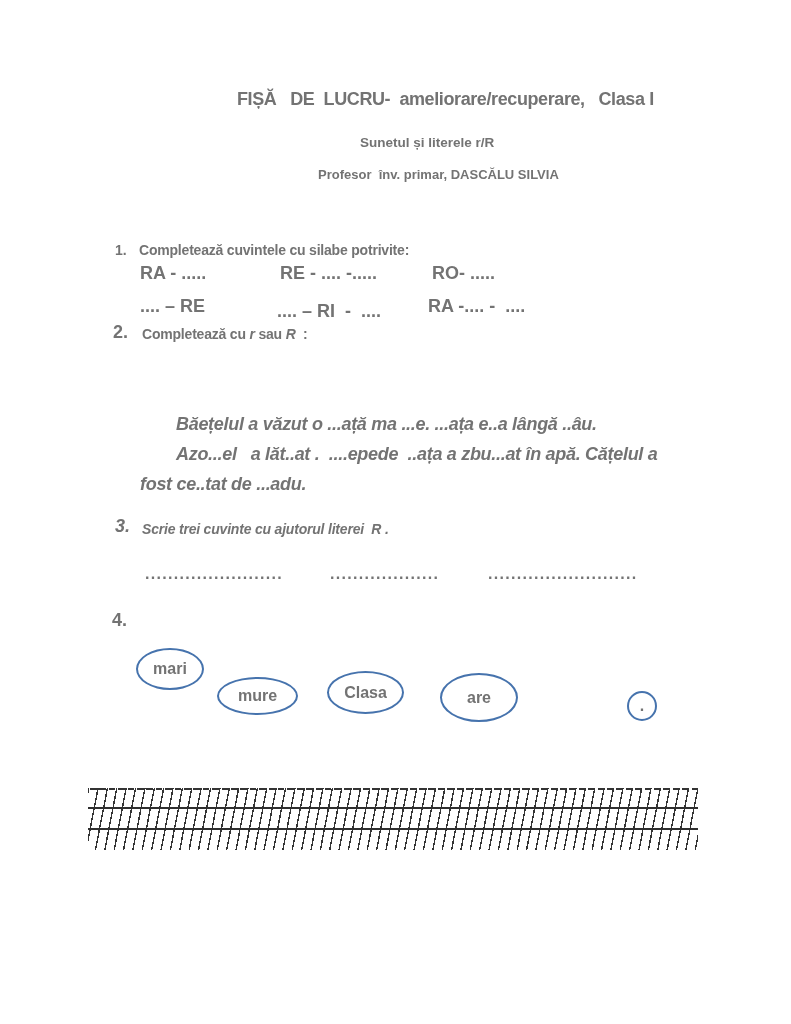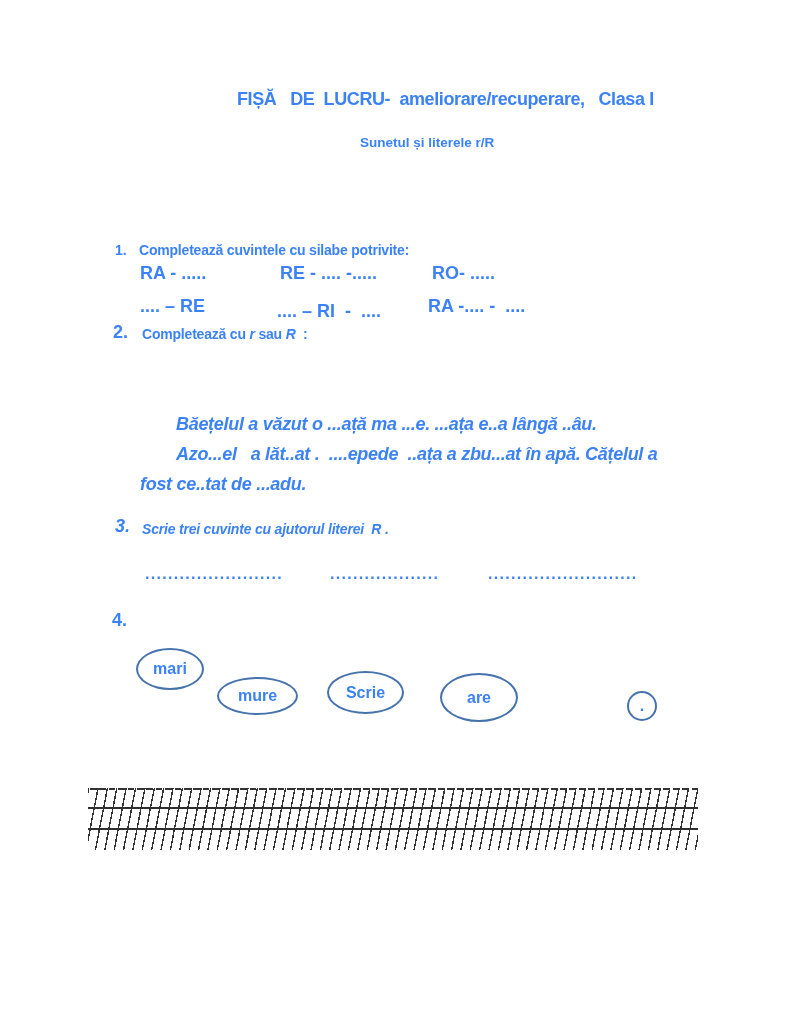--- a/index.html
+++ b/index.html
@@ -1,19 +1,19 @@
 <!DOCTYPE html>
 <html><head>
 <meta charset="utf-8">
 <style>
   html,body { margin:0; padding:0; background:#e8e8e8; }
   .page {
     position:relative; width:791px; height:1024px; margin:0 auto;
     background:#ffffff; overflow:hidden;
-    font-family:"Liberation Sans", sans-serif; color:#3b82f6;
+    font-family:"Liberation Sans", sans-serif; color:#737373;
   }
   .abs { position:absolute; white-space:pre; }
   .title   { font-size:18px; font-weight:700; letter-spacing:-0.4px; }
   .sub     { font-size:13.5px; font-weight:700; }
   .author  { font-size:13px; font-weight:700; }
   .h14     { font-size:14px; font-weight:700; letter-spacing:-0.2px; }
   .h14i    { font-size:14px; font-weight:700; font-style:italic; letter-spacing:-0.2px; }
   .num14   { font-size:14px; font-weight:700; }
   .num18   { font-size:18px; font-weight:600; }
   .num18i  { font-size:18px; font-weight:600; font-style:italic; }
@@ -39,20 +39,21 @@
   }
   .hatch-line { position:absolute; left:0; right:0; height:1.5px; background:#2f2f2f; }
 </style>
 </head>
 <body>
 
 <div class="page">
 
   <div class="abs title" style="left:237px; top:89px;">FIȘĂ   DE  LUCRU-  ameliorare/recuperare,   Clasa I</div>
   <div class="abs sub" style="left:360px; top:135px;">Sunetul și literele r/R</div>
+  <div class="abs author" style="left:318px; top:167px;">Profesor  înv. primar, DASCĂLU SILVIA</div>
 
   <div class="abs num14" style="left:115px; top:242px;">1.</div>
   <div class="abs h14" style="left:139px; top:242px;">Completează cuvintele cu silabe potrivite:</div>
 
   <div class="abs syll" style="left:140px; top:263px;">RA - .....</div>
   <div class="abs syll" style="left:280px; top:263px;">RE - .... -.....</div>
   <div class="abs syll" style="left:432px; top:263px;">RO- .....</div>
   <div class="abs syll" style="left:140px; top:296px;">.... – RE</div>
   <div class="abs syll" style="left:277px; top:301px;">.... – RI  -  ....</div>
   <div class="abs syll" style="left:428px; top:296px;">RA -.... -  ....</div>
@@ -73,21 +74,21 @@
 
   <div class="abs num18" style="left:112px; top:610px;">4.</div>
 
   <div class="oval" style="left: 136px; top: 648px; width: 68px; height: 42px; border-color: rgb(70, 115, 173);">
       <span>mari</span>
     </div>
   <div class="oval" style="left: 217px; top: 677px; width: 81px; height: 38px; border-color: rgb(70, 115, 173);">
       <span>mure</span>
     </div>
   <div class="oval" style="left: 327px; top: 671px; width: 77px; height: 43px; border-color: rgb(70, 115, 173);">
-      <span>Scrie</span>
+      <span>Clasa</span>
     </div>
   <div class="oval" style="left: 440px; top: 673px; width: 78px; height: 49px; border-color: rgb(70, 115, 173);">
       <span>are</span>
     </div>
   <div class="oval" style="left: 627px; top: 691px; width: 30px; height: 30px; border-width: 2px; border-color: rgb(70, 115, 173);">
       <span>.</span>
     </div>
 
   <div class="hatch">
     <div class="hatch-strokes"></div>

